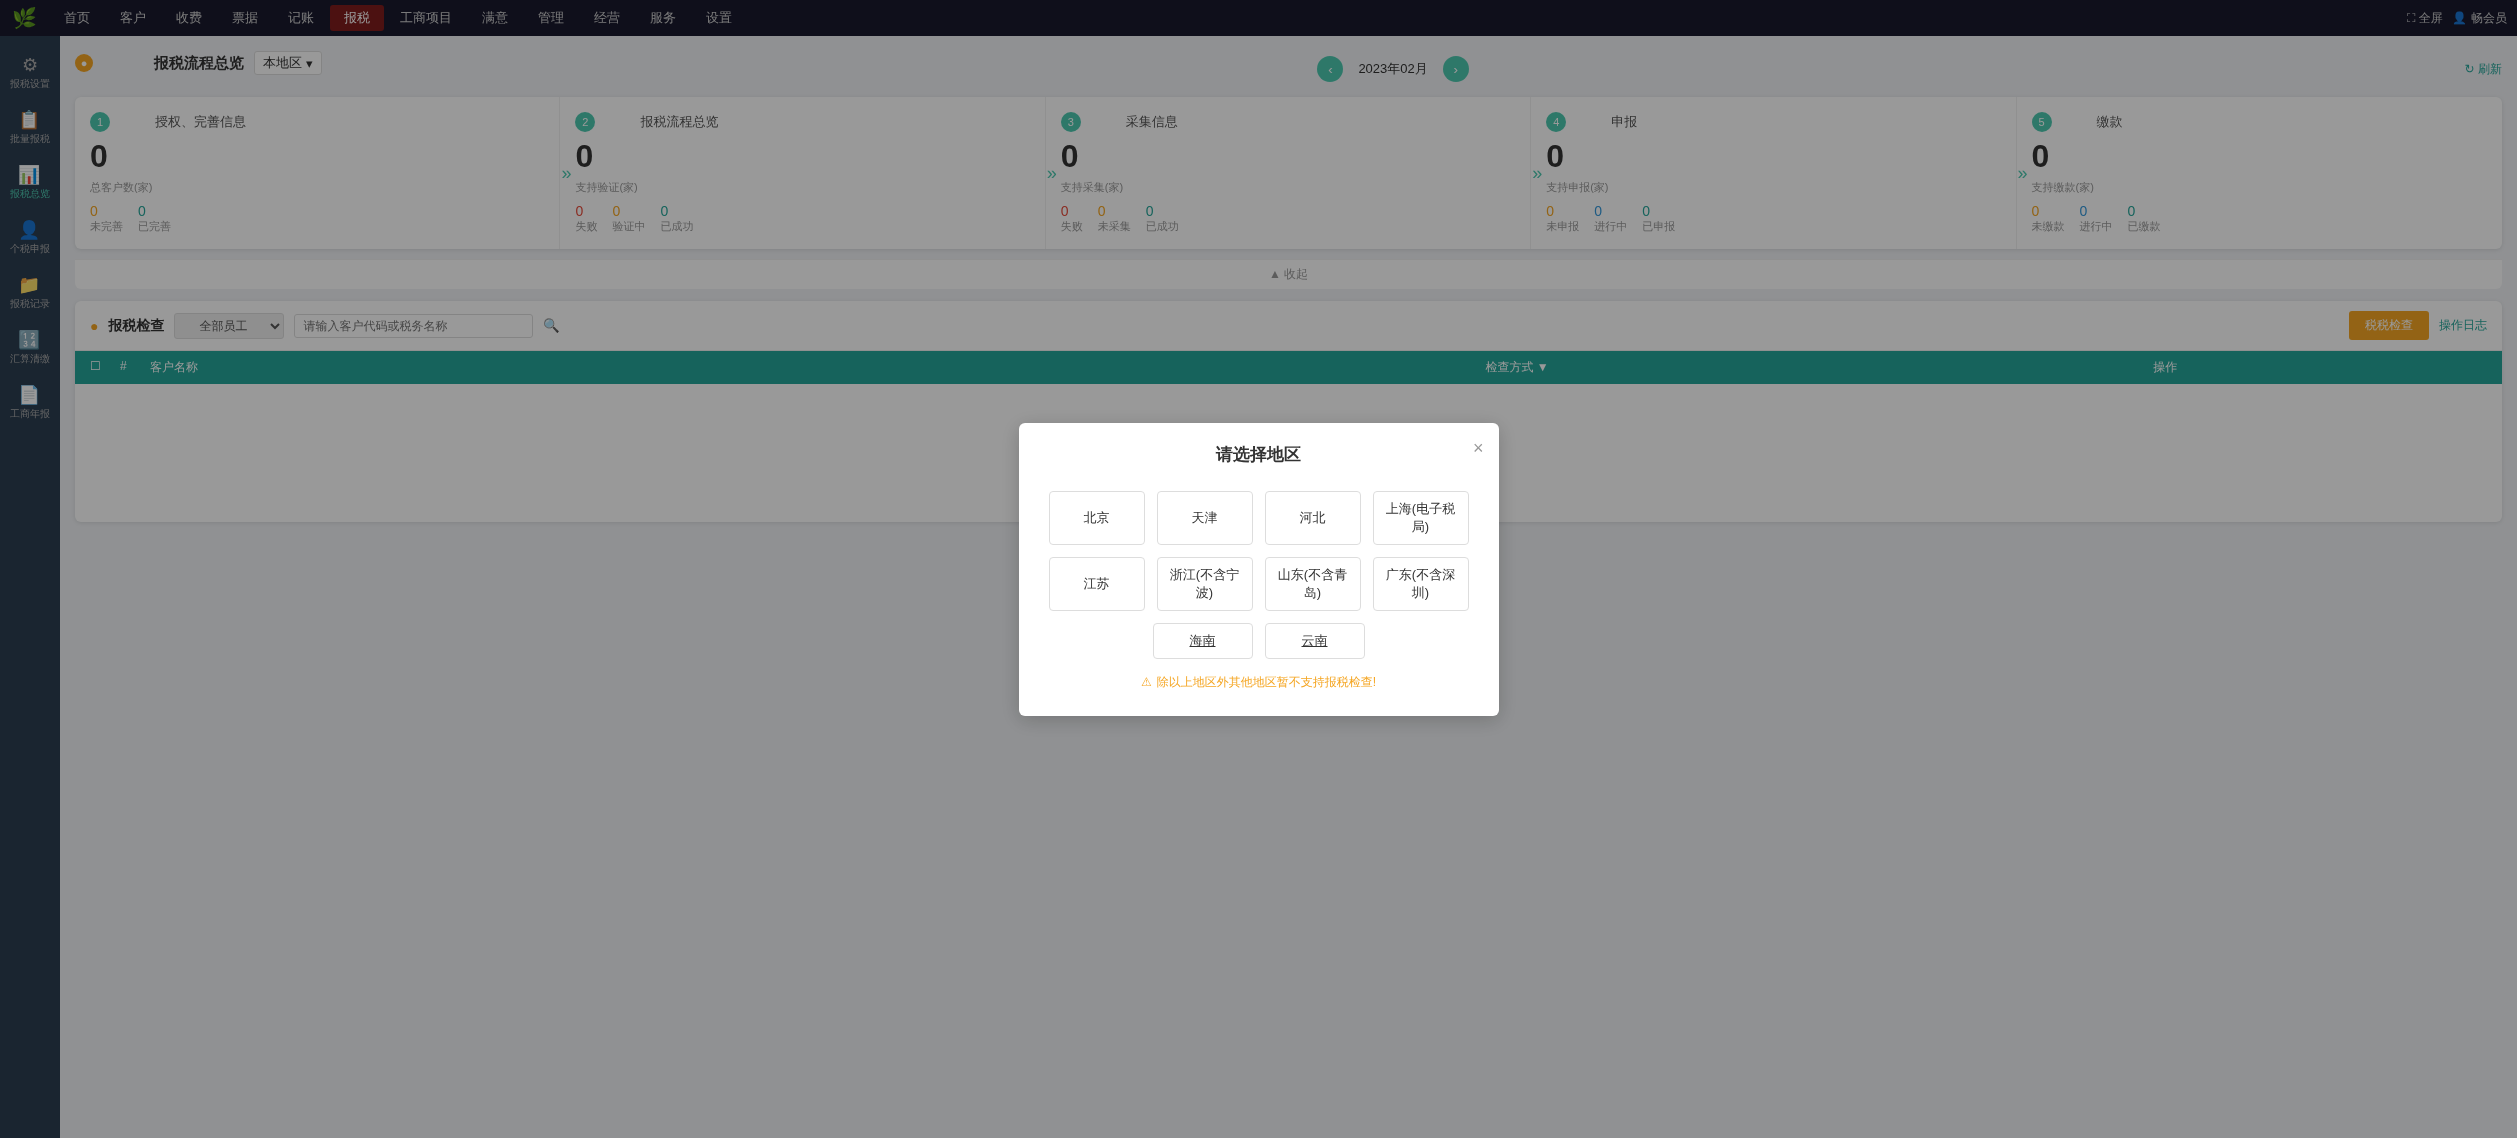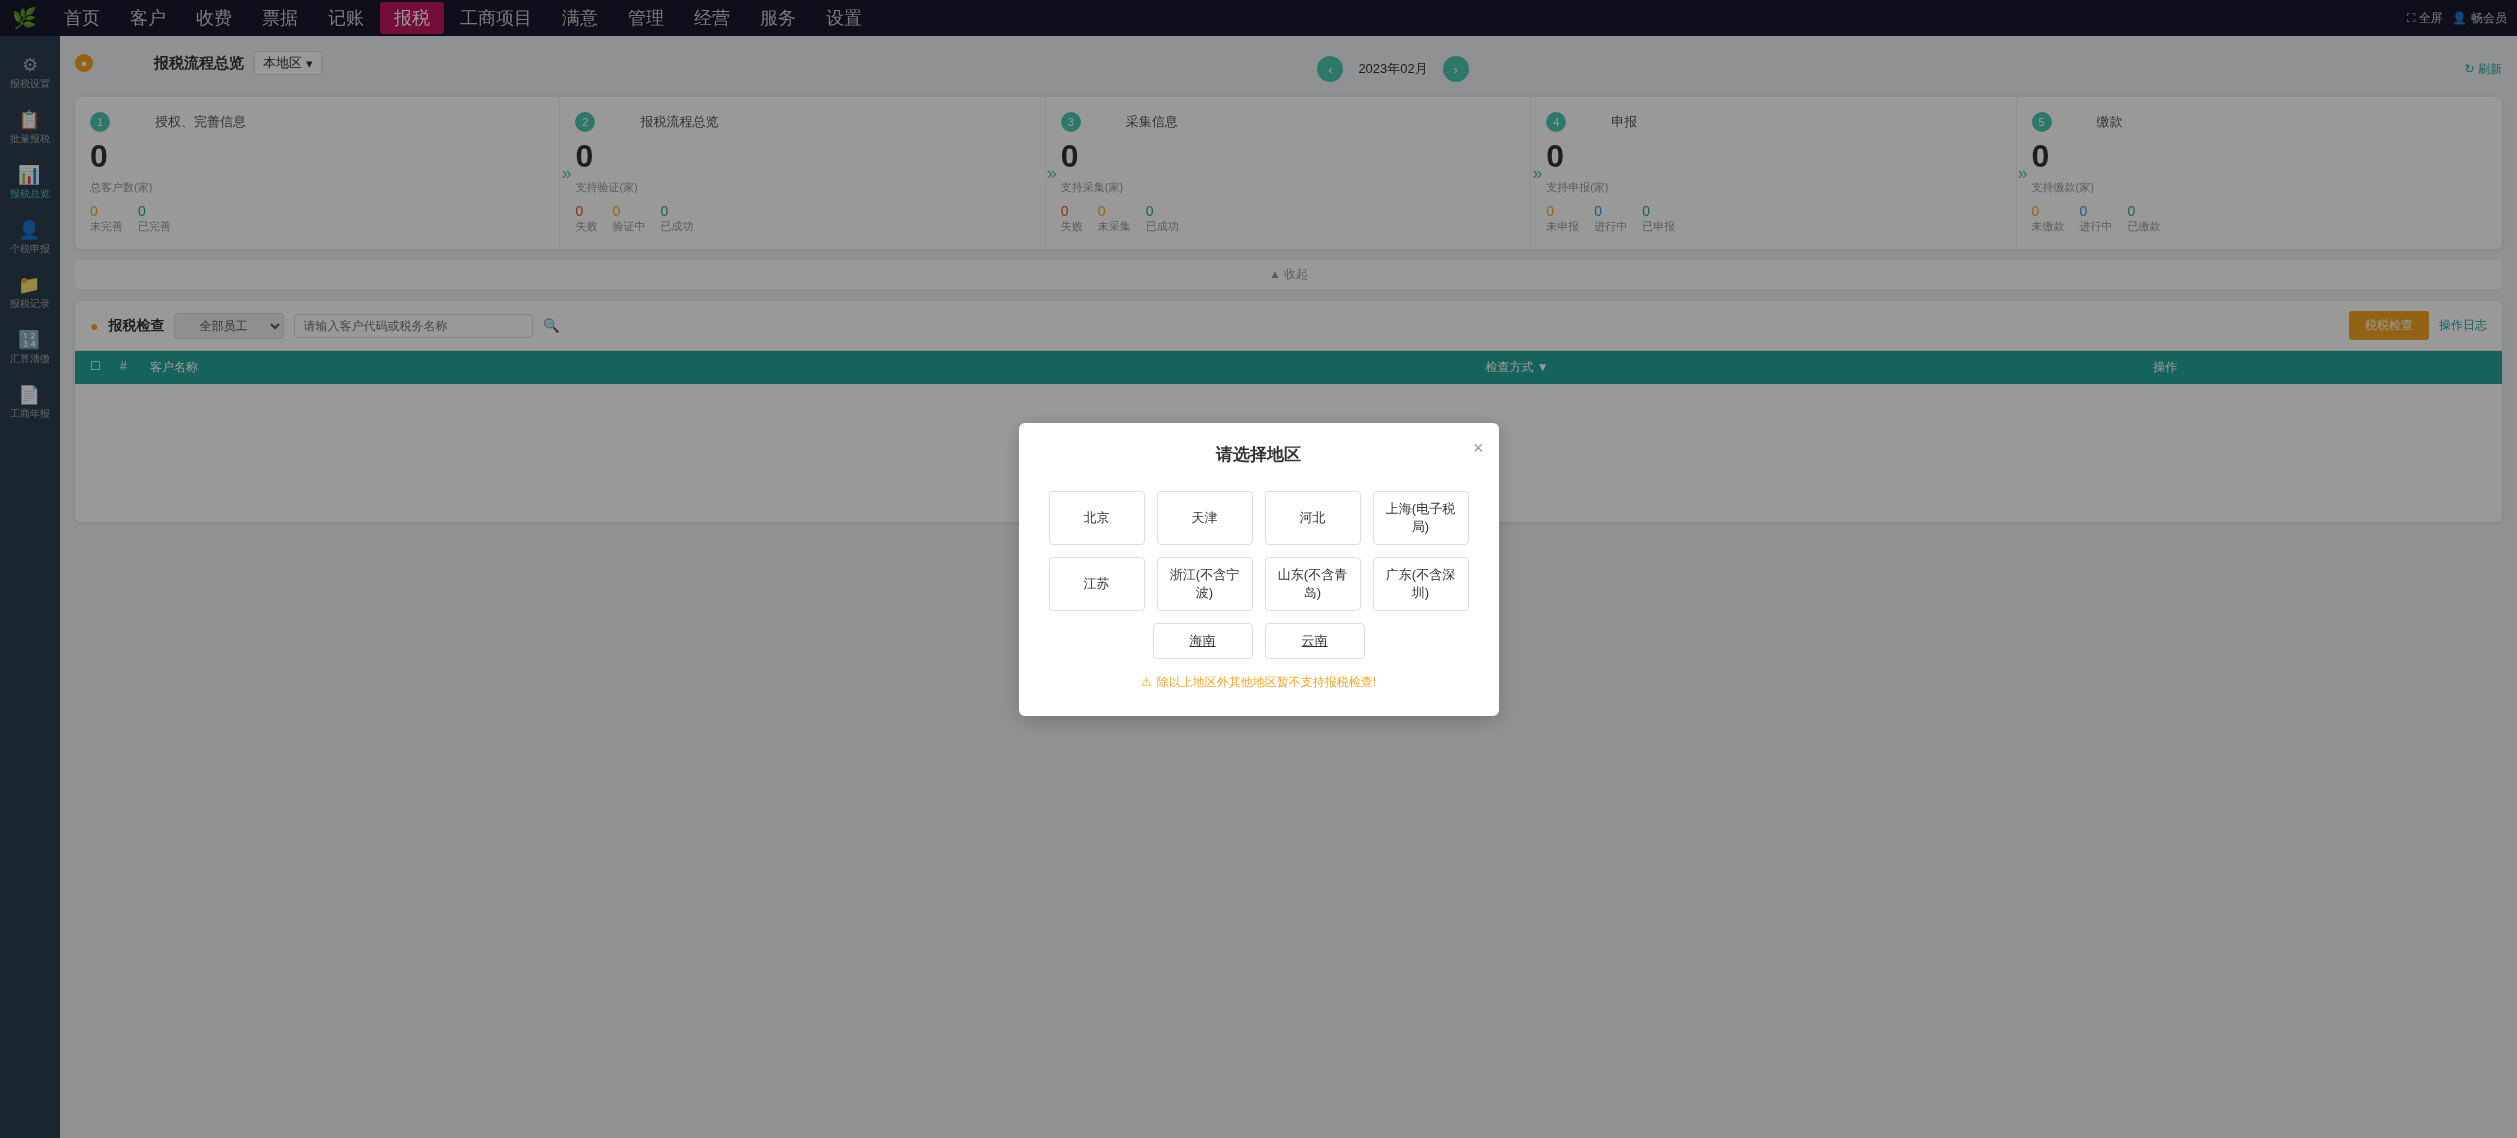--- a/index.html
+++ b/index.html
@@ -27,24 +27,24 @@
     .top-nav .nav-items {
       display: flex;
       gap: 2px;
       flex: 1;
     }
     .top-nav .nav-item {
       color: #ccc;
       padding: 4px 14px;
       cursor: pointer;
       border-radius: 3px;
-      font-size: 18px;
+      font-size: 13px;
     }
     .top-nav .nav-item.active {
-      background: #be185d;
+      background: #7f1d1d;
       color: #fff;
     }
     .top-nav .nav-right {
       display: flex;
       align-items: center;
       gap: 10px;
       color: #ccc;
       font-size: 12px;
     }
     .top-nav .nav-right span { cursor: pointer; }

